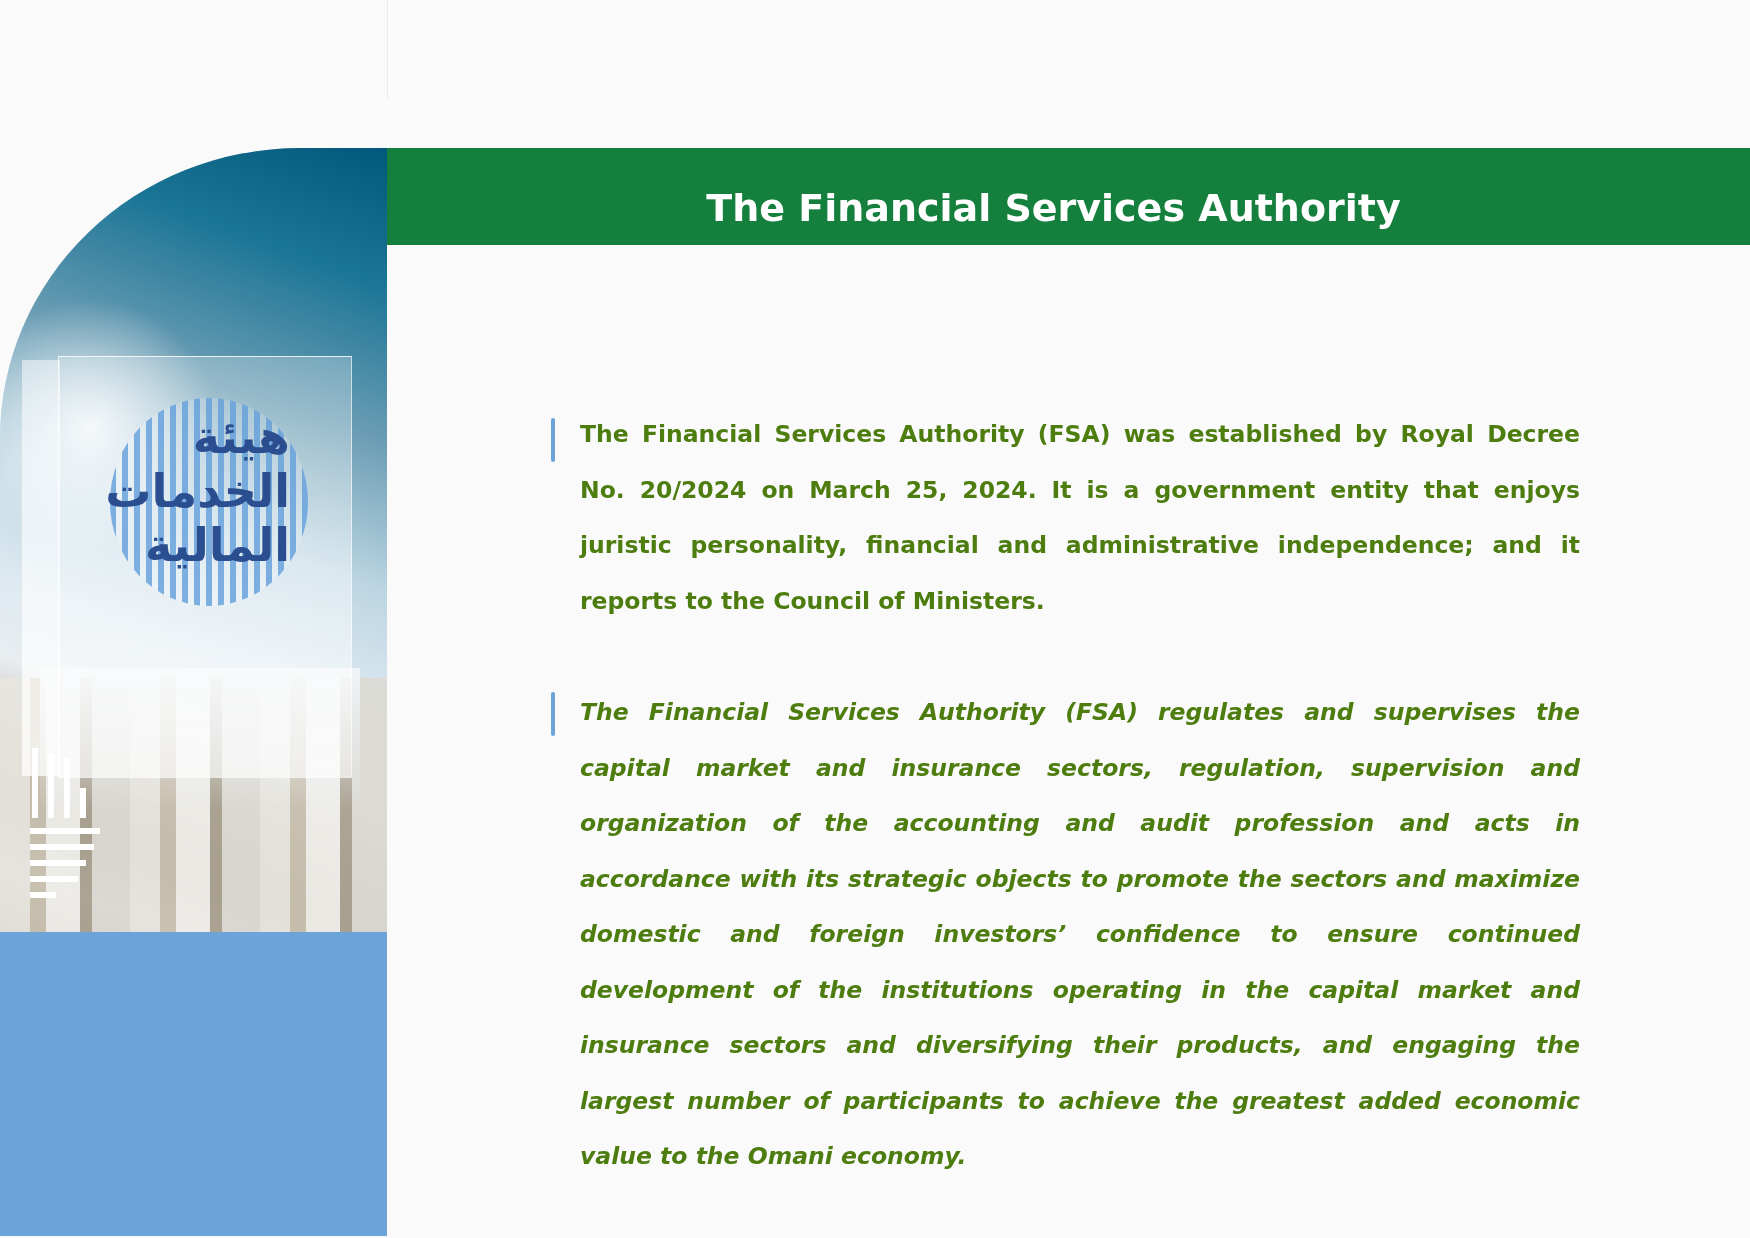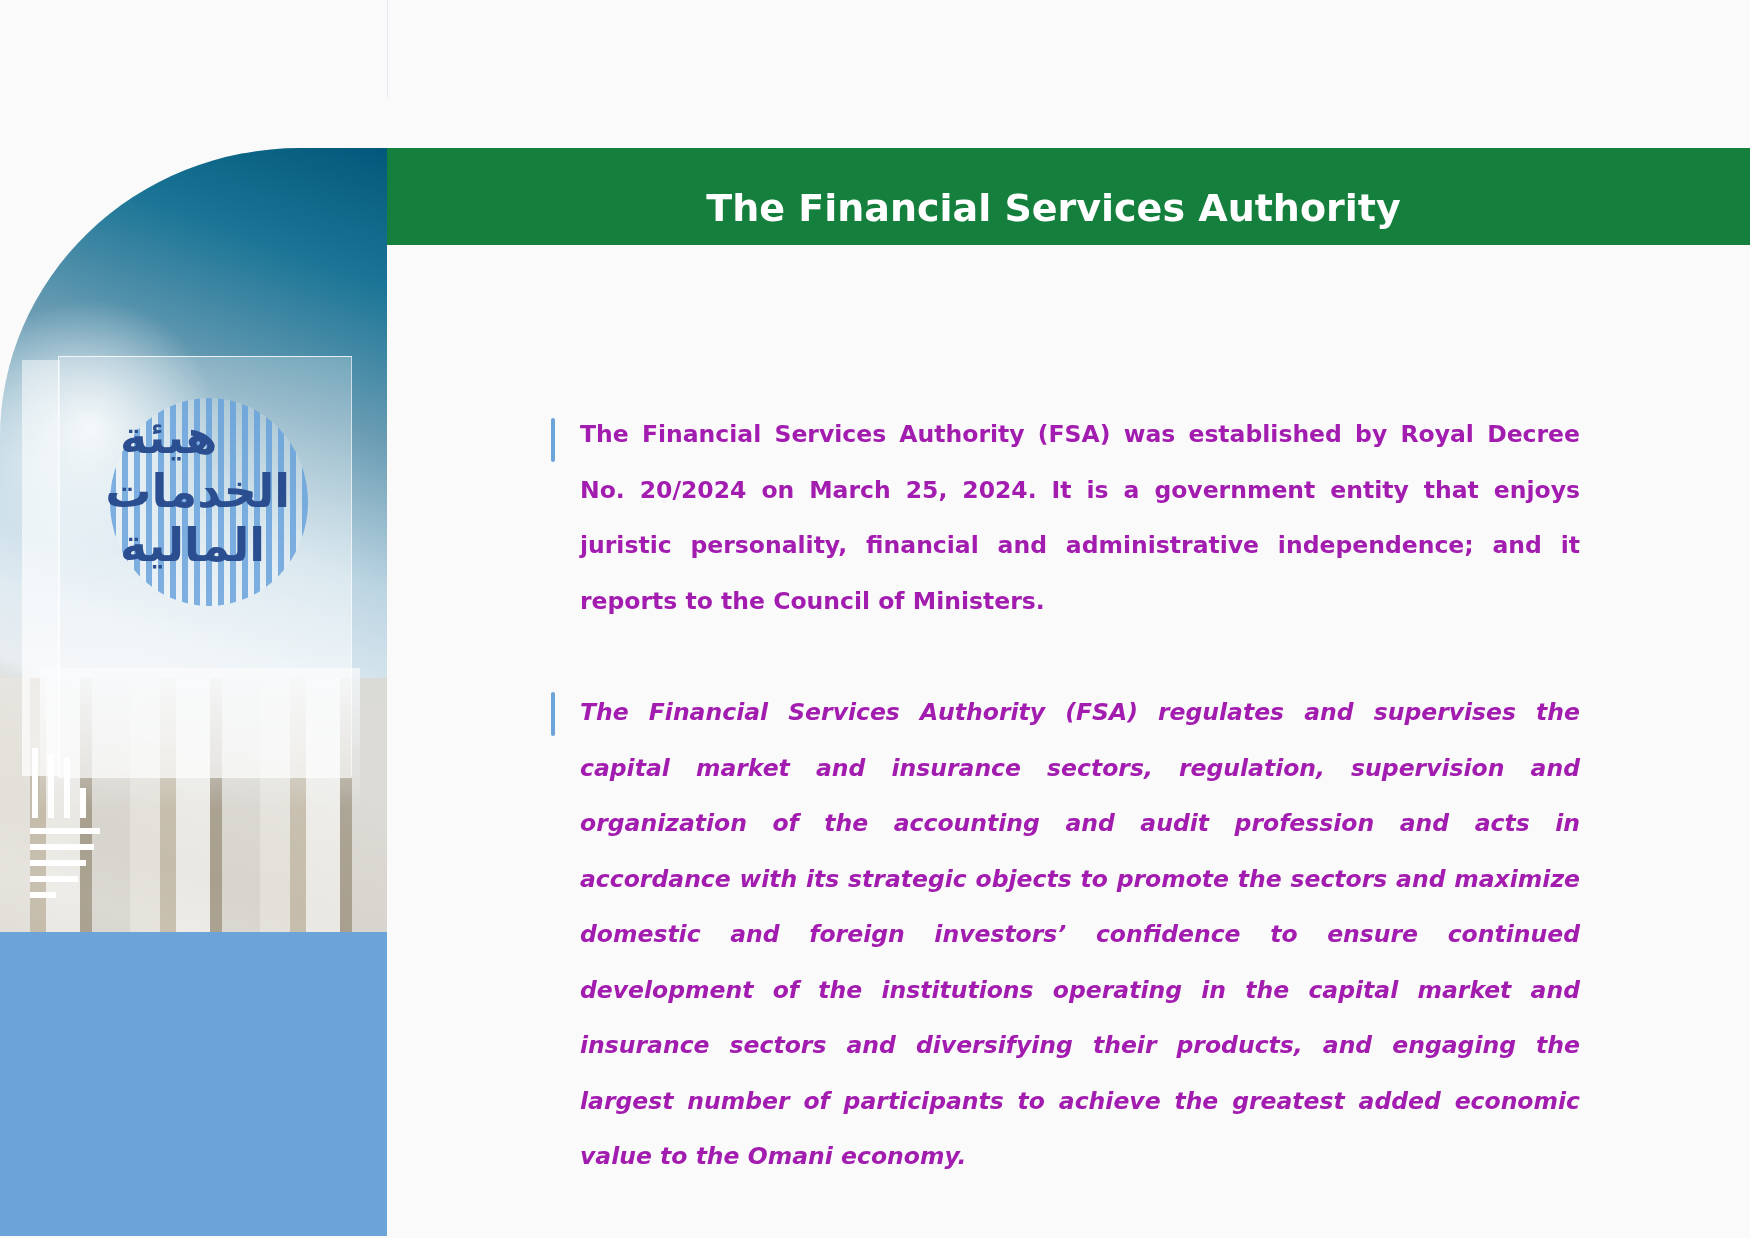--- a/index.html
+++ b/index.html
@@ -5,32 +5,32 @@
   html, body { margin:0; padding:0; }
   body { width:1750px; height:1238px; background:#fafafa; position:relative; overflow:hidden; font-family:"DejaVu Sans", sans-serif; }
   .top-line { position:absolute; left:387px; top:0; width:1px; height:98px; background:#e4ebf3; }
   .left-photo { position:absolute; left:0; top:148px; width:387px; height:784px; overflow:hidden; border-top-left-radius:300px 290px;
     background: linear-gradient(200deg, #02587a 0%, #1b7596 15%, #6b9db4 32%, #bcd5e2 48%, #dfeaf1 62%, #e8edf0 70%, #c9c4b8 78%, #b0a89a 86%, #d6d2ca 93%, #a59d90 100%); }
   .photo-glow { position:absolute; left:-40px; top:150px; width:260px; height:260px; border-radius:50%; background:radial-gradient(circle, rgba(255,255,255,0.85) 0%, rgba(255,255,255,0) 70%); }
   .glass-box { position:absolute; left:58px; top:208px; width:292px; height:420px; background:linear-gradient(180deg, rgba(255,255,255,0.25), rgba(255,255,255,0.65)); border:1px solid rgba(255,255,255,0.6); }
   .glass-side { position:absolute; left:22px; top:212px; width:38px; height:416px; background:linear-gradient(180deg, rgba(255,255,255,0.5), rgba(255,255,255,0.75)); }
   .emblem { position:absolute; left:110px; top:250px; width:198px; height:208px; border-radius:50%;
     background: repeating-linear-gradient(90deg, #6aa3dd 0 6px, rgba(255,255,255,0.2) 6px 12px); opacity:0.85; }
-  .emblem-text { position:absolute; left:120px; top:262px; width:170px; text-align:left; color:#2a4e8f; font-family:"DejaVu Sans", sans-serif; font-weight:bold; font-size:46px; line-height:54px; direction:rtl; }
+  .emblem-text { position:absolute; left:120px; top:262px; width:170px; text-align:right; color:#2a4e8f; font-family:"DejaVu Sans", sans-serif; font-weight:bold; font-size:46px; line-height:54px; direction:rtl; }
   .city { position:absolute; left:0; top:530px; width:387px; height:254px;
     background: repeating-linear-gradient(90deg, #e8e6e0 0 30px, #c8bfae 30px 46px, #f0efeb 46px 80px, #a89f8e 80px 92px, #dcdad4 92px 130px),
                 linear-gradient(180deg, transparent, rgba(0,0,0,0.1)); opacity:0.9; }
   .city-fade { position:absolute; left:40px; top:520px; width:320px; height:140px; background:linear-gradient(180deg, rgba(240,244,247,0.95), rgba(240,244,247,0)); }
   .mark { position:absolute; left:30px; top:748px; width:70px; height:150px; }
   .mark .v { position:absolute; top:0; width:6px; background:#fff; }
   .mark .h { position:absolute; left:0; height:6px; background:#fff; }
   .left-block { position:absolute; left:0; top:932px; width:387px; height:304px; background:#6ca3d9; }
   .header-bar { position:absolute; left:387px; top:148px; width:1363px; height:97px; background:#15803d; }
   .header-title { position:absolute; left:0; right:0; top:0; height:121px; line-height:121px; text-align:center; color:#fff; font-weight:bold; font-size:38px; padding-right:30px; }
-  .para { position:absolute; left:580px; width:1000px; color:#a21caf; font-weight:bold; font-size:23.5px; line-height:55.5px; text-align:justify; }
+  .para { position:absolute; left:580px; width:1000px; color:#4d7c0f; font-weight:bold; font-size:23.5px; line-height:55.5px; text-align:justify; }
   .para1 { top:407px; }
   .para2 { top:685px;font-style:italic; }
   .bar-mark { position:absolute; width:4px; height:44px; background:#6ca3d9; border-radius:2px; left:551px; }
   .bar1 { top:418px; }
   .bar2 { top:692px; }
 </style>
 </head>
 <body>
 
 <div class="top-line"></div>

